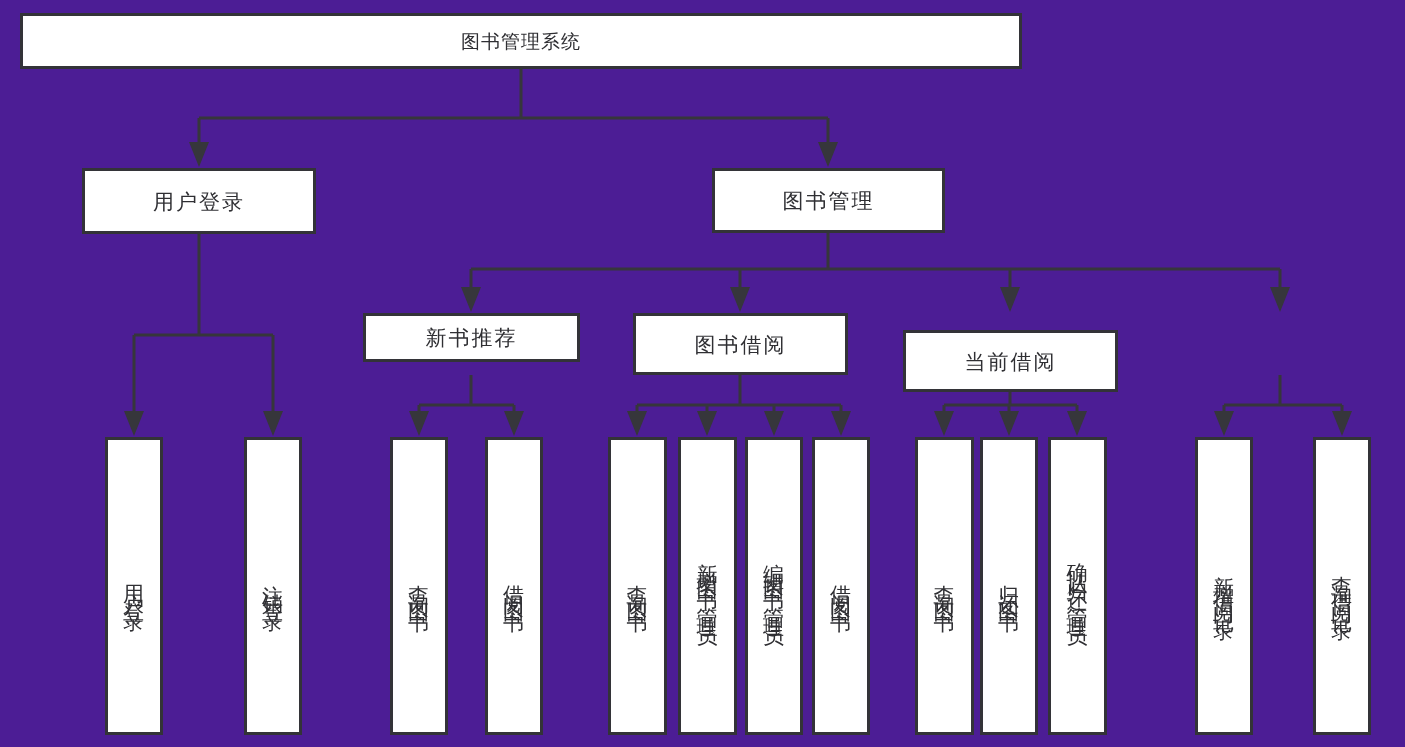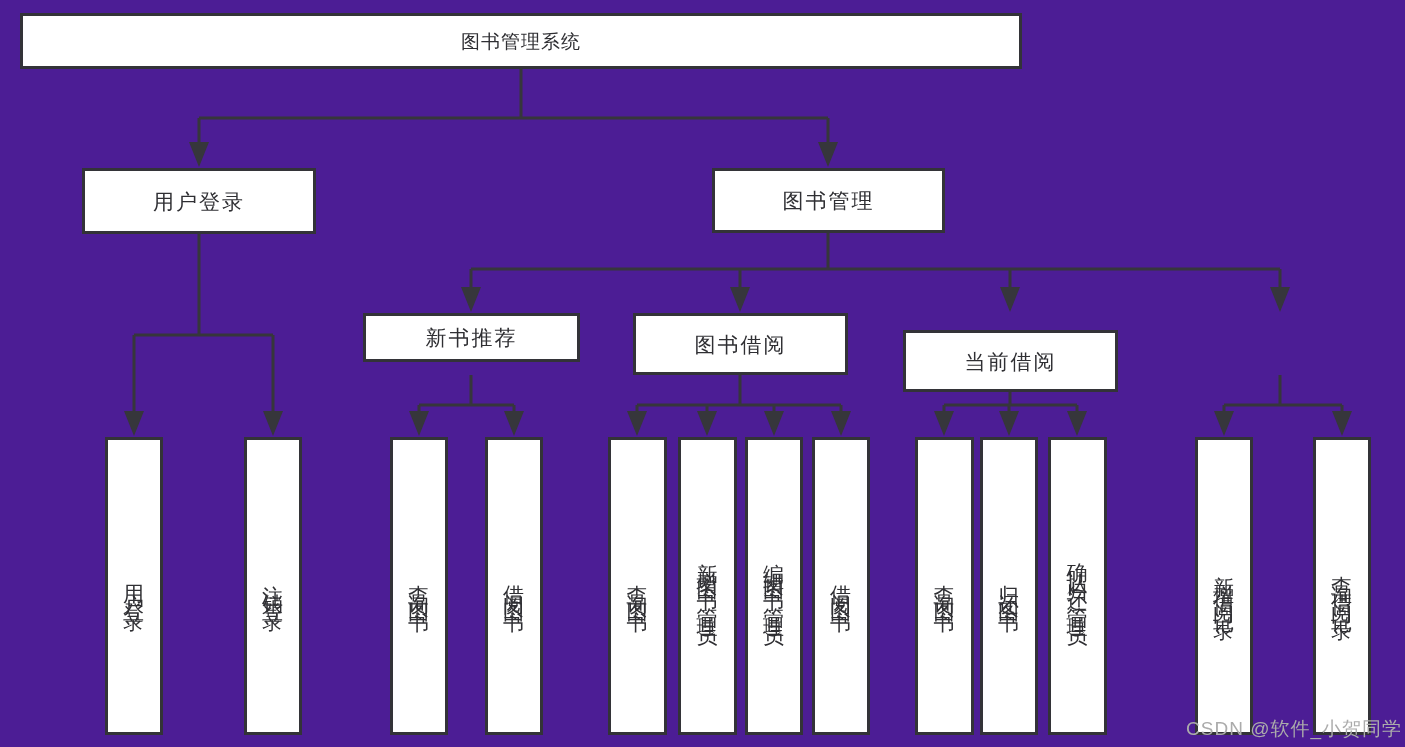--- a/index.html
+++ b/index.html
@@ -144,15 +144,14 @@
     <span class="vtext">确认归还（管理员）</span>
   </div>
 
   <div class="box v" style="left:1195px;top:437px;width:58px;height:298px">
     <span class="vtext">新增借阅记录</span>
   </div>
   <div class="box v" style="left:1313px;top:437px;width:58px;height:298px">
     <span class="vtext">查询借阅记录</span>
   </div>
 
-  <div id="watermark">CSDN @软件_小贺同学</div>
 
 </div>
 
 </body></html>

